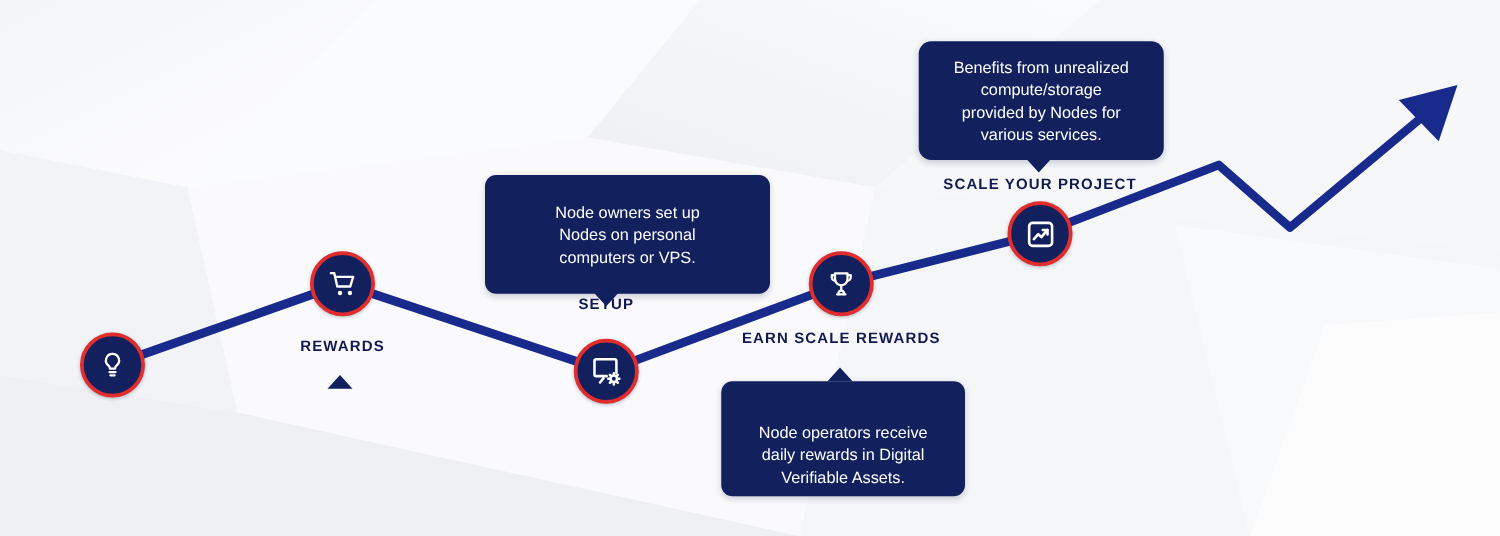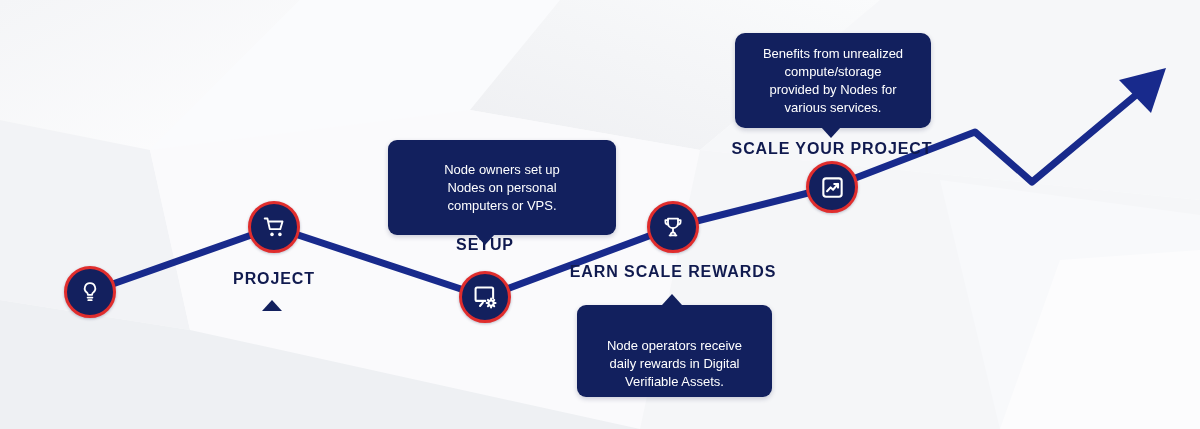--- a/index.html
+++ b/index.html
@@ -44,21 +44,21 @@
     display: flex;
     align-items: center;
     justify-content: center;
     box-shadow: 0 1px 3px rgba(20, 25, 70, .28);
   }
   .node svg { display: block; }
   
   .caption {
     position: absolute;
     color: #101a4f;
-    font-size: 16px;
+    font-size: 12px;
     font-weight: bold;
     letter-spacing: .9px;
     white-space: nowrap;
     transform: translateX(-50%);
     font-family: "Liberation Sans", sans-serif;
   }
   
   .callout {
     position: absolute;
     background: #12205e;
@@ -139,21 +139,21 @@
 
   <div class="node" style="left:248px; top:201px;">
     <span>
       <svg width="25" height="25" viewBox="0 0 24 24" fill="none" stroke="#ffffff" stroke-width="1.8" stroke-linecap="round" stroke-linejoin="round">
         <path d="M2.6 3.4h2.6l2.3 10.2h10l2.2-7.4H6.2"></path>
         <circle cx="9.6" cy="18.6" r="1.7" fill="#ffffff" stroke="none"></circle>
         <circle cx="17.2" cy="18.6" r="1.7" fill="#ffffff" stroke="none"></circle>
       </svg>
     </span>
   </div>
-  <div class="caption" style="left:274px; top:270px;">PROJECT</div>
+  <div class="caption" style="left:274px; top:270px;">REWARDS</div>
 
   <div class="node" style="left:459px; top:271px;">
     <span>
       <svg width="26" height="26" viewBox="0 0 24 24" fill="none" stroke="#ffffff" stroke-width="1.9" stroke-linecap="round" stroke-linejoin="round">
         <path d="M19.5 13.2V4.6a1.4 1.4 0 0 0-1.4-1.4H4.7a1.4 1.4 0 0 0-1.4 1.4v9.6a1.4 1.4 0 0 0 1.4 1.4h7.6"></path>
         <path d="M7.4 20.3l2.6-3.2"></path>
         <circle cx="17.6" cy="17.6" r="2.4"></circle>
         <path d="M17.6 13.5v1.1M17.6 20.6v1.1M21.7 17.6h-1.1M14.6 17.6h-1.1M20.5 14.7l-.8.8M15.5 19.7l-.8.8M20.5 20.5l-.8-.8M15.5 15.5l-.8-.8"></path>
       </svg>
     </span>

